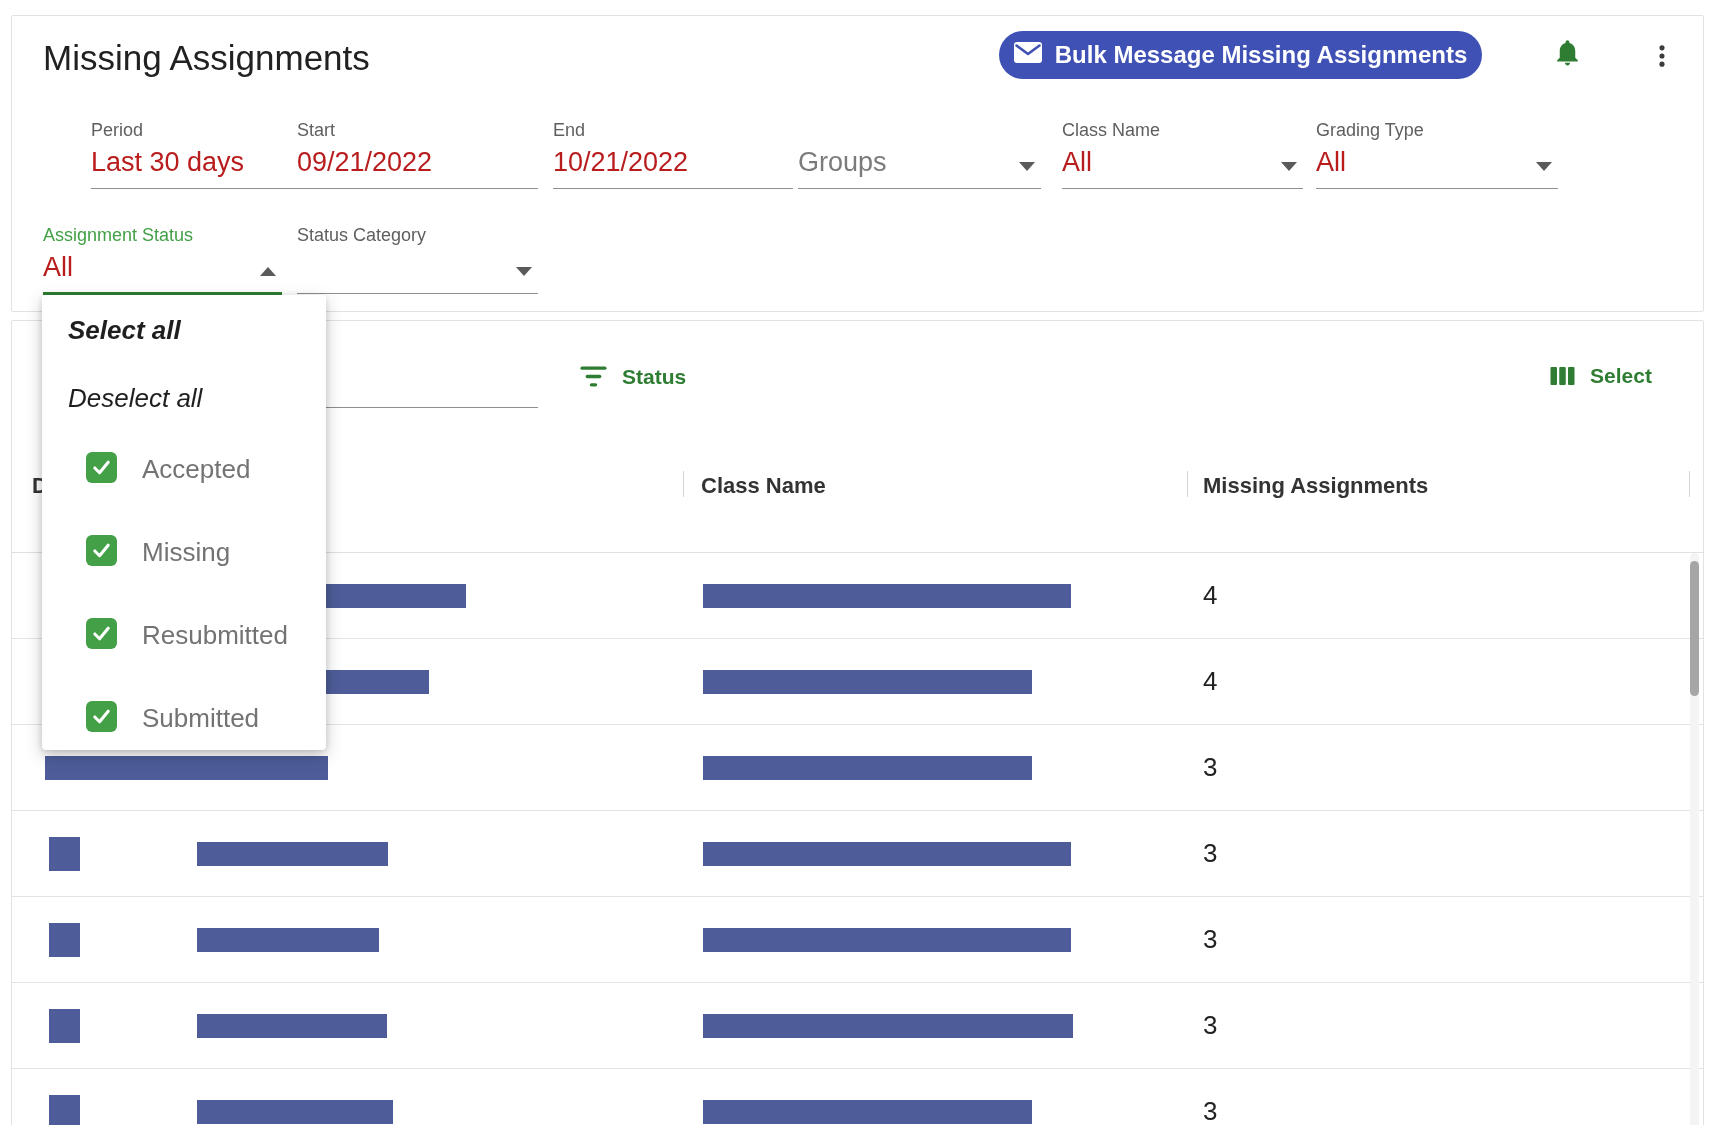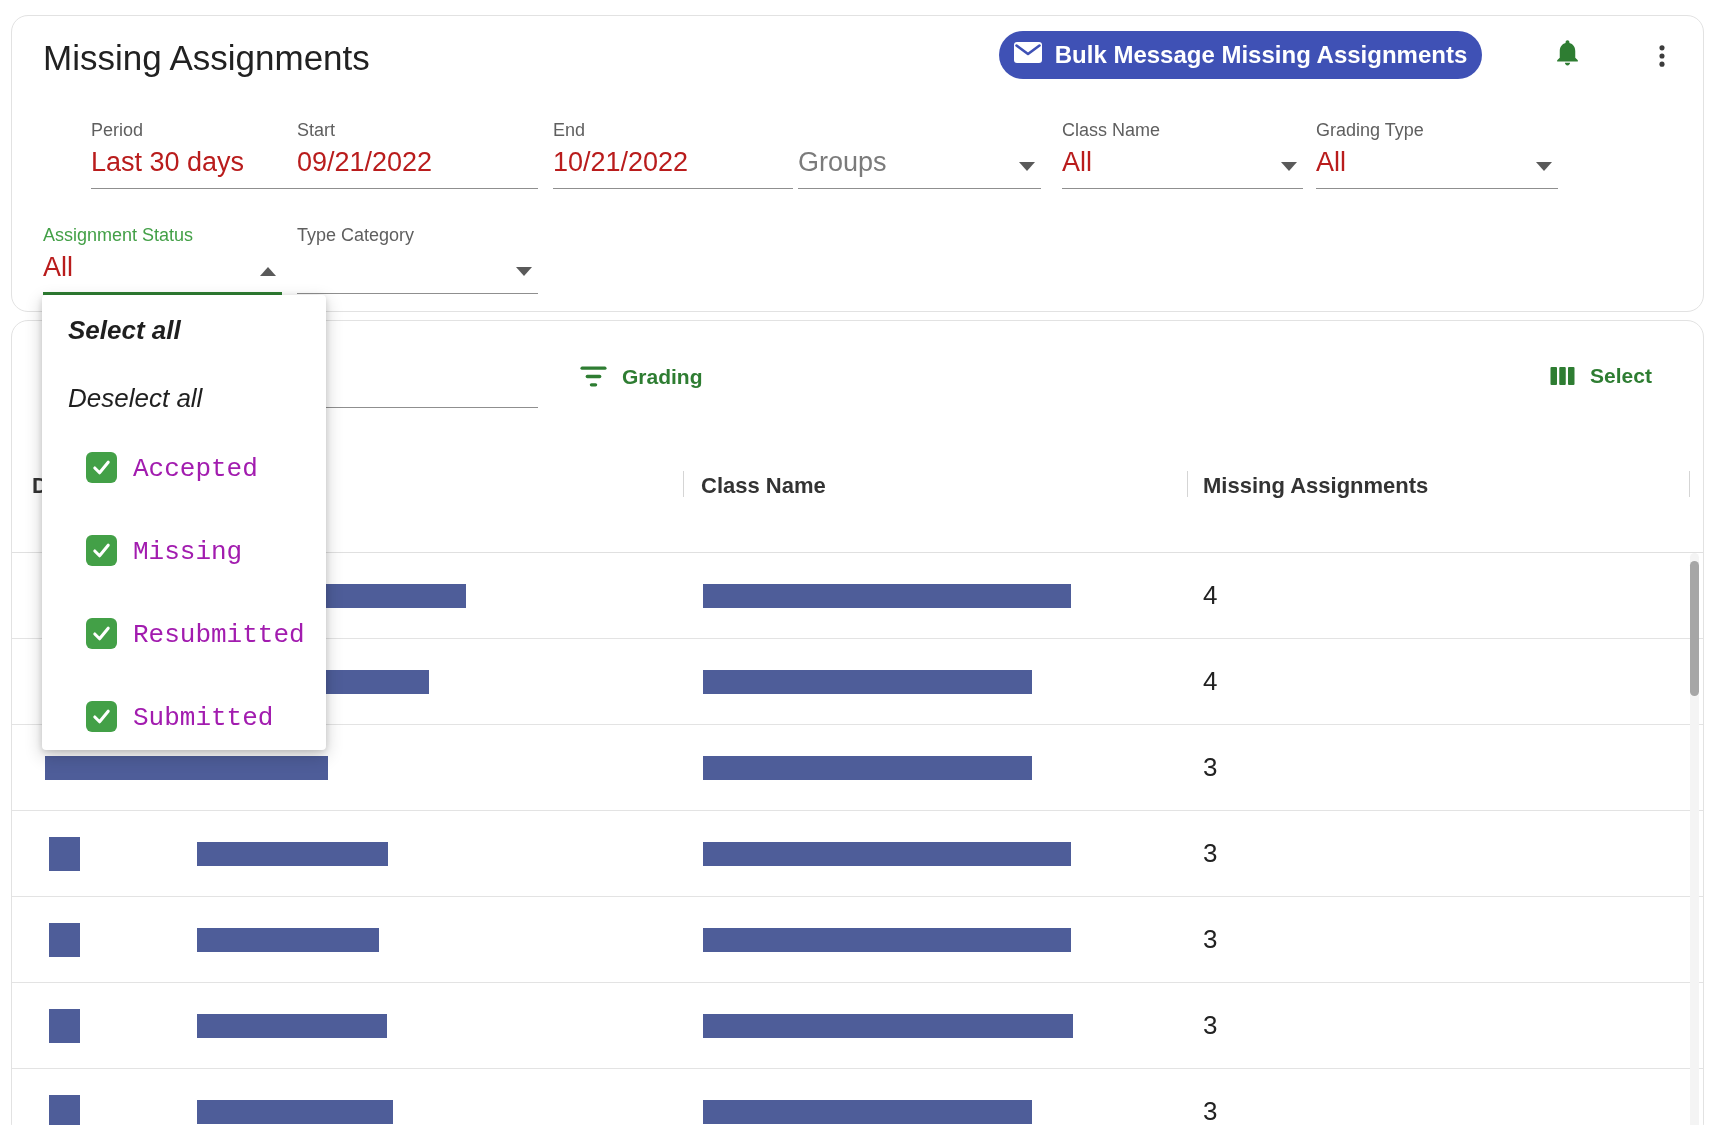--- a/index.html
+++ b/index.html
@@ -1,21 +1,21 @@
 <!DOCTYPE html>
 <html style="--indigo: #3f51b5; --green: #2e7d32; --green-light: #43a047; --redact: #4e5d99;"><head>
 <meta charset="utf-8">
 <style>
   * { margin:0; padding:0; box-sizing:border-box; }
   html,body { background:#fff; }
   body { font-family:"Liberation Sans", sans-serif; }
 
   .page { position:relative; width:1720px; height:1125px; background:#fff; overflow:hidden; }
 
-  .card { position:absolute; left:11px; width:1693px; background:#fff; border:1px solid #e2e2e2; border-radius:17px; }
+  .card { position:absolute; left:11px; width:1693px; background:#fff; border:1px solid #e2e2e2; border-radius:2px; }
   .card-filters { top:15px; height:297px; }
   .card-table   { top:320px; height:820px; }
 
   
   .title { position:absolute; left:31px; top:22px; font-size:35px; font-weight:500; color:#212121; white-space:nowrap; }
   .bulk-btn { position:absolute; left:987px; top:15px; width:483px; height:48px; border:none; border-radius:24px;
               background:var(--indigo,#3f51b5); color:#fff; display:flex; align-items:center; justify-content:center;
               gap:13px; font-family:"Liberation Sans",sans-serif; font-size:24px; font-weight:700; cursor:pointer; white-space:nowrap; }
   .icon-btn { position:absolute; cursor:pointer; line-height:0; }
   .bell-wrap { left:1540px; top:21px; }
@@ -47,21 +47,21 @@
   
   .status-menu { position:absolute; left:42px; top:295px; width:284px; height:455px; background:#fff; z-index:30;
                  border-radius:4px; box-shadow:0 6px 18px rgba(0,0,0,.20), 0 2px 6px rgba(0,0,0,.14); }
   .menu-item { position:absolute; left:26px; font-size:26px; font-style:italic; color:#1f1f1f; cursor:pointer; white-space:nowrap; }
   .mi-select   { top:20px;font-weight:bold; }
   .mi-deselect { top:88px; }
   .opt-row { position:absolute; left:0; width:100%; height:34px; cursor:pointer; }
   .cb { position:absolute; left:44px; top:0; width:31px; height:31px; border-radius:6px;
         background:var(--green-light,#43a047); display:flex; align-items:center; justify-content:center; }
   .cb svg { width:23px; height:23px; }
-  .opt-label { position:absolute; left:91px; top:2px; font-size:26px; color:#a21caf; white-space:nowrap;font-family:Liberation Mono, monospace; }
+  .opt-label { position:absolute; left:100px; top:2px; font-size:26px; color:#737373; white-space:nowrap; }
 
   
   .search-underline { position:absolute; left:31px; top:86px; width:495px; height:1px; background:#8f8f8f; cursor:text; }
   .tool { position:absolute; display:flex; align-items:center; gap:14px; color:var(--green,#2e7d32);
           font-size:21px; font-weight:700; cursor:pointer; white-space:nowrap; }
   .filters-tool { left:567px; top:43px; }
   .columns-tool { left:1537px; top:43px; }
   .tool .t-icon { line-height:0; }
 
   .h { position:absolute; top:152px; font-size:22px; font-weight:700; color:#333; white-space:nowrap; cursor:pointer; }
@@ -151,39 +151,39 @@
     </div>
 
     <div class="field f-status">
       <div class="f-label">Assignment Status</div>
       <div class="f-value">All</div>
       <span class="caret-up"></span>
       <div class="f-underline"></div>
     </div>
 
     <div class="field f-gradecat">
-      <div class="f-label">Type Category</div>
+      <div class="f-label">Status Category</div>
       <div class="f-value"></div>
       <span class="caret-down"></span>
       <div class="f-underline"></div>
     </div>
   </section>
 
   <section class="card card-table">
     <div class="search-underline"></div>
 
     <div class="tool filters-tool">
       <span class="t-icon">
         <svg width="29" height="25" viewBox="0 0 28 24" fill="none" style="stroke:var(--green,#2e7d32)" stroke-width="3.2" stroke-linecap="round">
             <line x1="3" y1="4" x2="25" y2="4"></line>
             <line x1="8" y1="12" x2="20" y2="12"></line>
             <line x1="12" y1="20" x2="16" y2="20"></line>
           </svg>
       </span>
-      <span>Grading</span>
+      <span>Status</span>
     </div>
 
     <div class="tool columns-tool">
       <span class="t-icon">
         <svg width="27" height="24" viewBox="0 0 26 24" style="fill:var(--green,#2e7d32)">
             <rect x="1" y="3" width="6.5" height="18" rx="1"></rect>
             <rect x="9.75" y="3" width="6.5" height="18" rx="1"></rect>
             <rect x="18.5" y="3" width="6.5" height="18" rx="1"></rect>
           </svg>
       </span>

